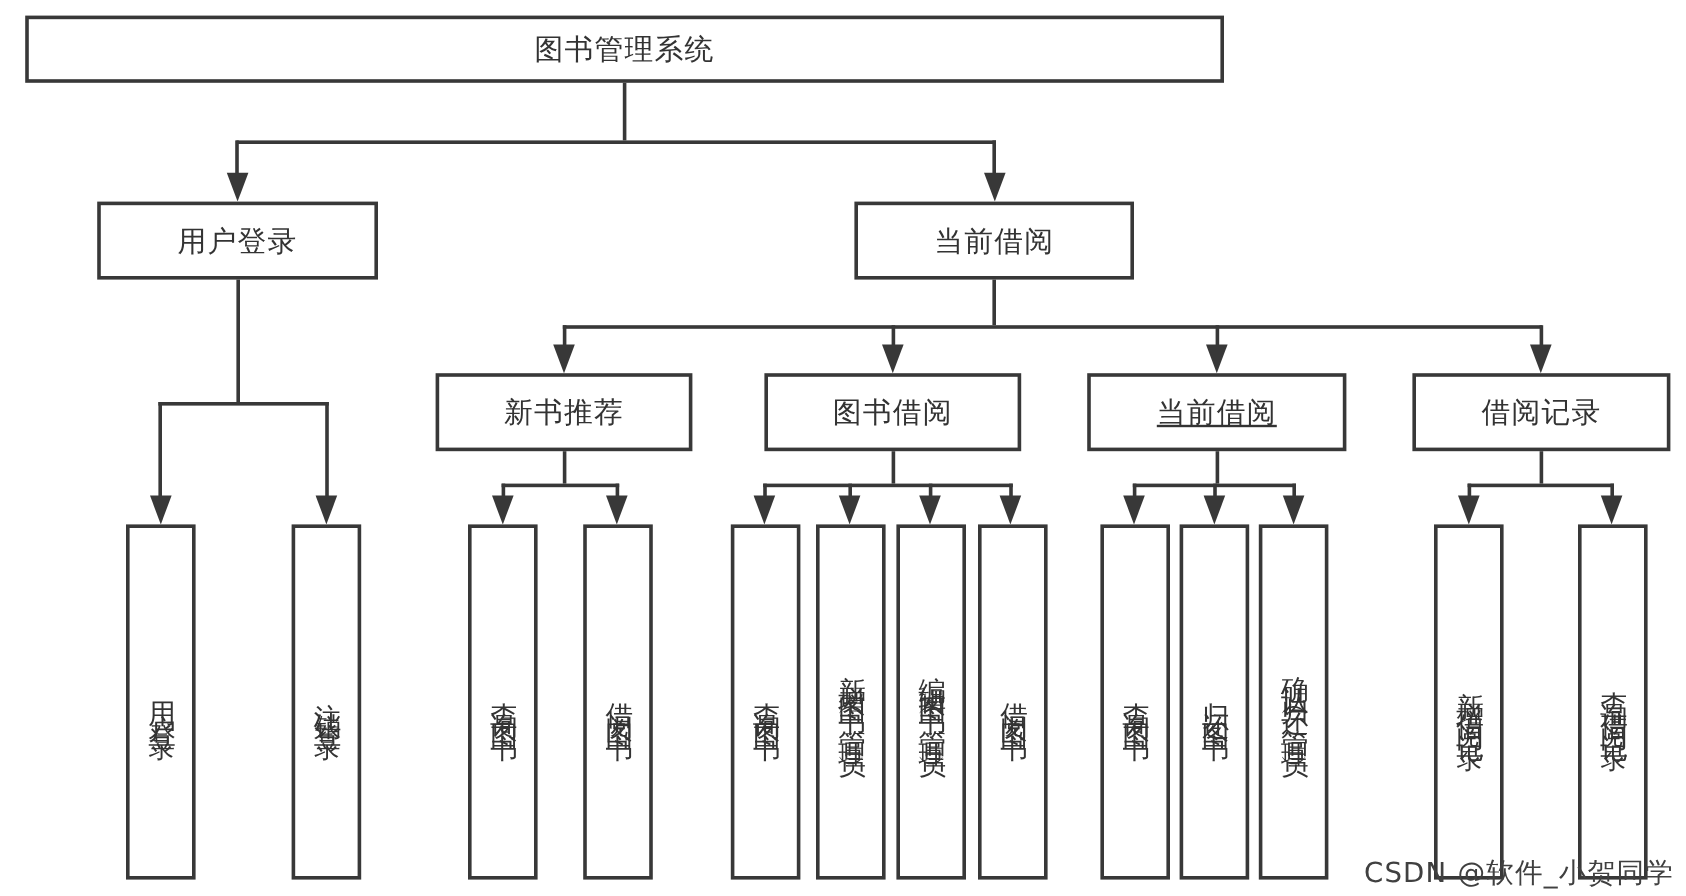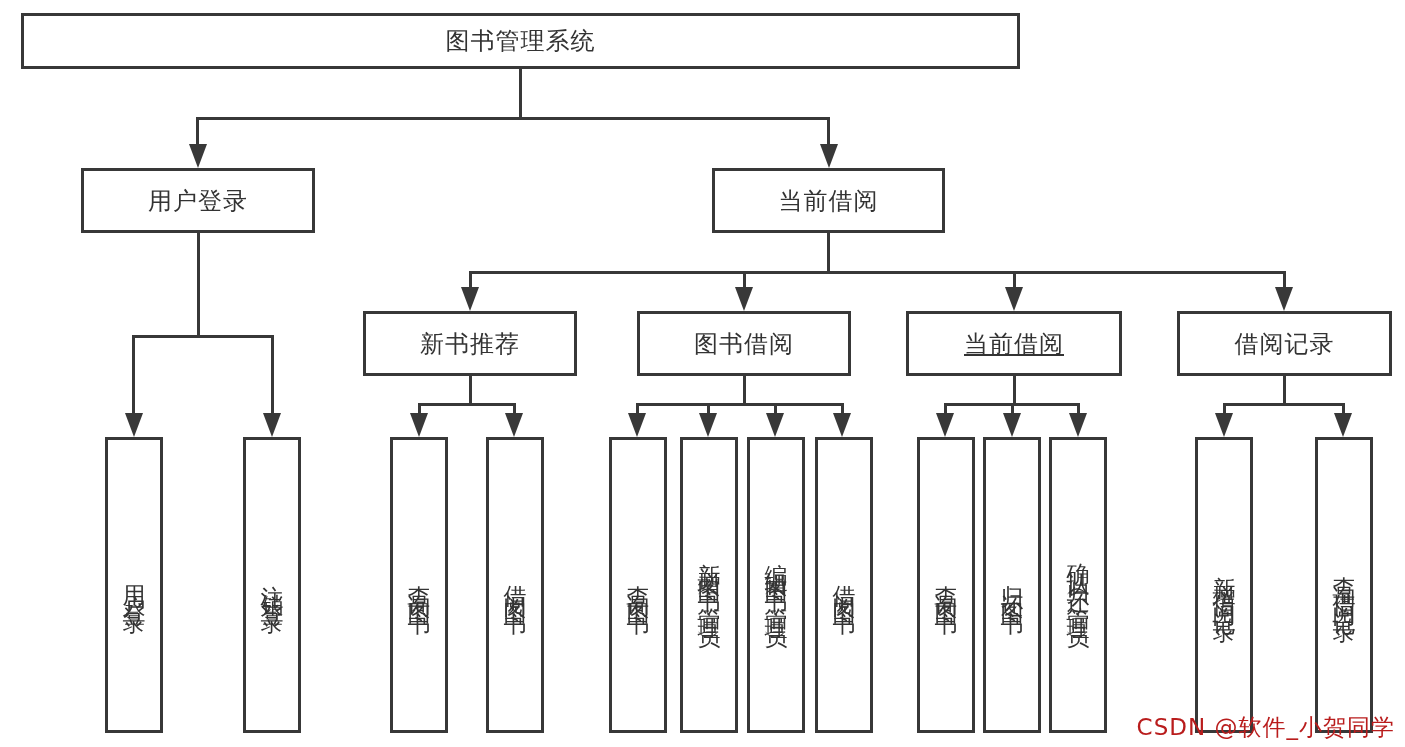--- a/index.html
+++ b/index.html
@@ -38,21 +38,21 @@
     width: 0; height: 0;
     border-left: 9px solid transparent;
     border-right: 9px solid transparent;
     border-top: 24px solid #383838;
   }
   .watermark {
     position: absolute;
     right: 10px;
     bottom: 4px;
     font-size: 23px;
-    color: #b91c1c;
+    color: #404040;
     letter-spacing: 1px;
     white-space: nowrap;
   }
 </style>
 </head>
 <body>
 
 <div class="canvas">
 
   <div class="box hbox" style="left:21px; top:13px; width:999px; height:56px;">

